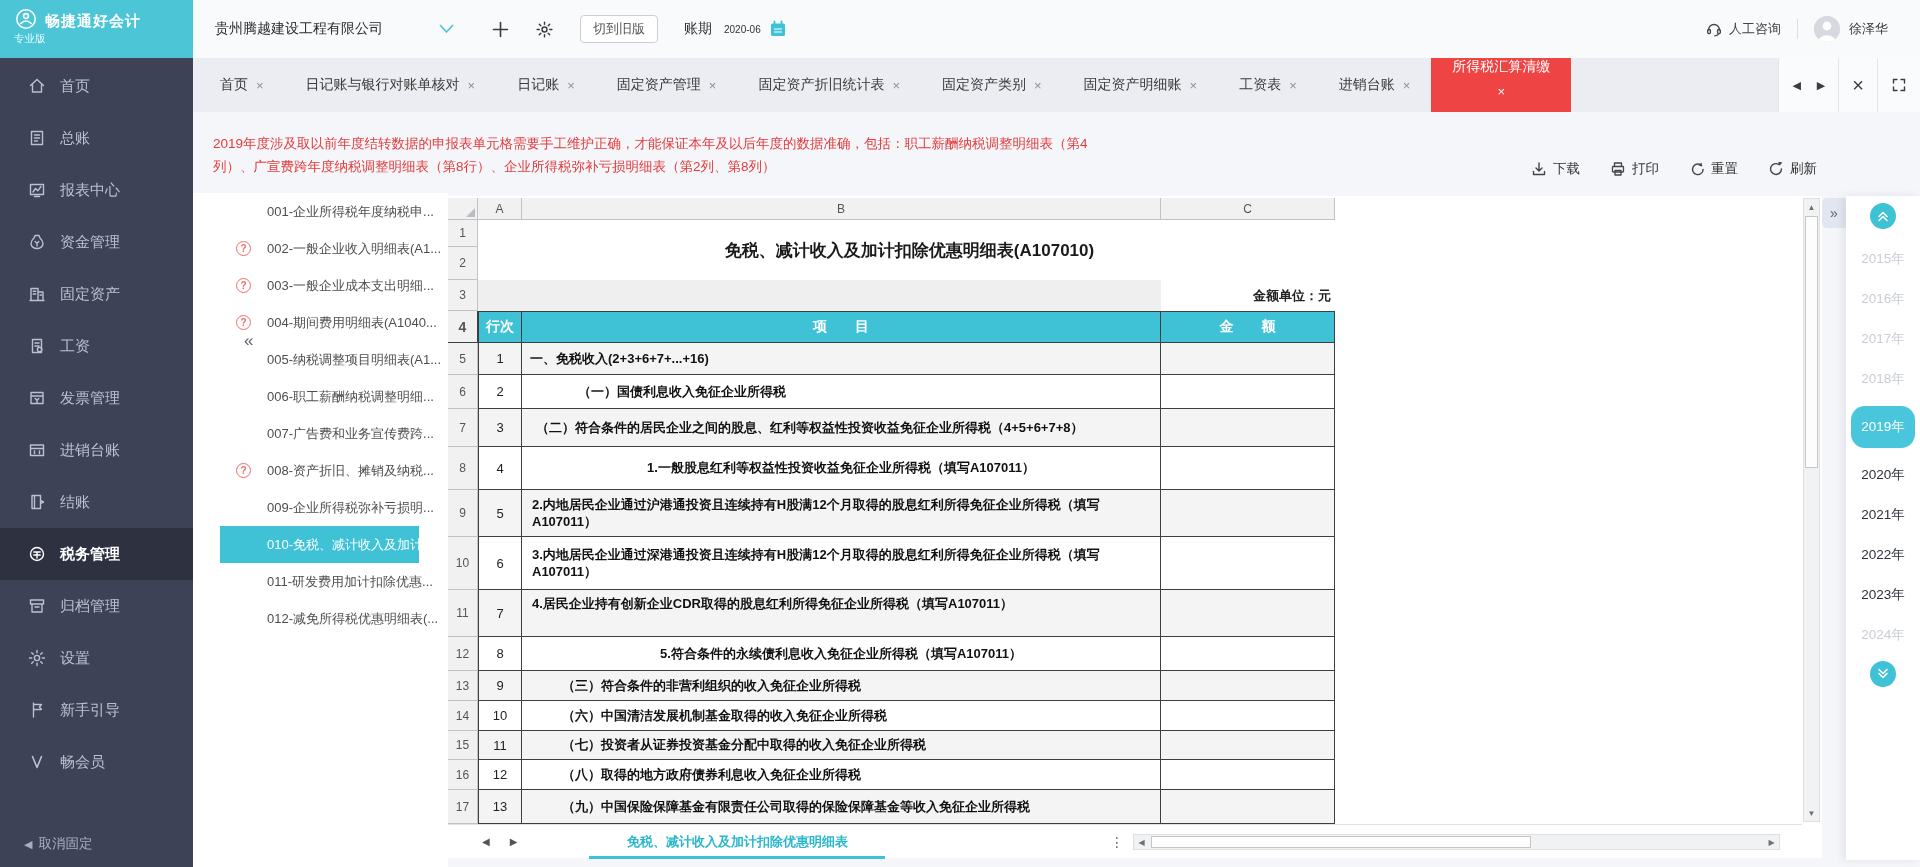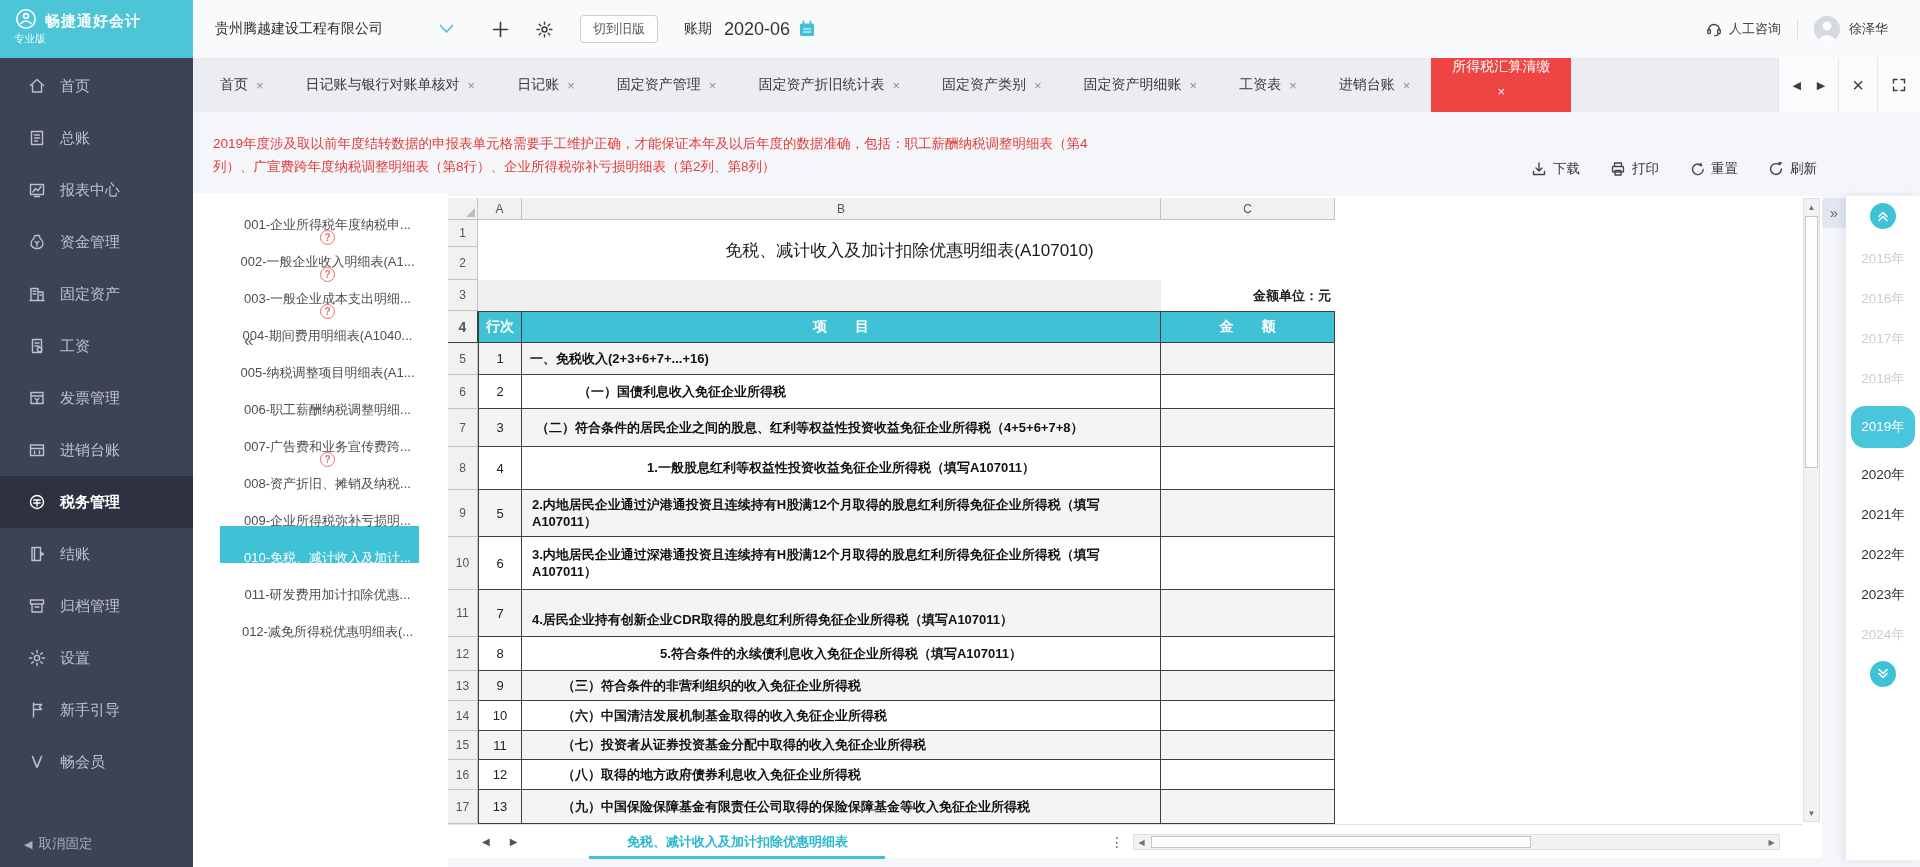--- a/index.html
+++ b/index.html
@@ -16,21 +16,21 @@
   .logo-title { font-size:15px; font-weight:700; letter-spacing:1px; }
   .logo-sub { font-size:10.5px; margin-top:1px; color:#eafcff; }
   .company { margin-left:22px; font-size:14px; color:#2b2b2b; }
   .chev { margin-left:56px; display:flex; align-items:center; }
   .tb-ico { display:flex; align-items:center; justify-content:center; cursor:pointer; }
   .plus { margin-left:38px; }
   .gear-top { margin-left:26px; }
   .oldver-btn { margin-left:26px; height:28px; padding:0 12px; border:1px solid #ccced6;
     border-radius:4px; background:#fff; font-size:13px; color:#555; display:flex; align-items:center; }
   .period-label { margin-left:26px; font-size:14px; color:#333; }
-  .period-value { margin-left:12px; font-size:18px; color:#333; }
+  .period-value { margin-left:12px; font-size:10px; color:#333; }
   .cal { margin-left:8px; }
   .topbar-right { margin-left:auto; display:flex; align-items:center; padding-right:32px; }
   .support { display:flex; align-items:center; gap:6px; font-size:13px; color:#444; }
   .top-div { width:1px; height:20px; background:#dcdfe6; margin:0 16px; }
   .avatar { width:26px; height:26px; border-radius:50%; background:#d6d9df; overflow:hidden; }
   .username { margin-left:9px; font-size:13px; color:#333; }
 
   
   .sidebar { position:absolute; left:0; top:58px; width:193px; height:809px;
     background:#3e4257; color:#bcc0cf; display:flex; flex-direction:column; }
@@ -63,21 +63,21 @@
   .warnbar { position:absolute; left:193px; top:112px; width:1727px; height:84px; }
   .warn-text { position:absolute; left:20px; top:20px; width:1030px; font-size:13.5px;
     line-height:23px; color:#e23b3b; }
   .toolbar { position:absolute; right:103px; top:48px; display:flex; gap:30px; }
   .tool-btn { display:flex; align-items:center; gap:6px; font-size:13.5px; color:#333; cursor:pointer; }
 
   
   .report-panel { position:absolute; left:193px; top:193px; width:255px; height:674px;
     background:#fff; }
   .rl-item { height:37px; margin:0 29px 0 27px; display:flex; align-items:center;
-    padding-left:16px; gap:8px; font-size:13px; color:#4e4e4e; cursor:pointer; white-space:nowrap;flex-direction:column; }
+    padding-left:16px; gap:16px; font-size:13px; color:#4e4e4e; cursor:pointer; white-space:nowrap; }
   .rl-item .rl-ico { width:15px; height:15px; flex:0 0 auto; }
   .qmark { width:15px; height:15px; border:1px solid #f06b6b; border-radius:50%;
     color:#f06b6b; font-size:10px; line-height:13px; text-align:center; font-weight:700; }
   .qmark::before { content:"?"; }
   .rl-item.active { background:#40c2d6; color:#fff; }
   .panel-collapse { position:absolute; left:244px; top:332px; font-size:17px; color:#5a5f6b;
     cursor:pointer; line-height:1; }
 
   
   .sheet { position:absolute; left:448px; top:196px; width:1374px; height:662px; background:#fff; }
@@ -87,21 +87,21 @@
     color:#555; display:flex; align-items:center; justify-content:center; font-size:12px; }
   .rn { width:30px; flex:0 0 auto; }
   .rn-stack { width:30px; flex:0 0 auto; display:flex; flex-direction:column; }
   .rn-stack .rn { width:30px; }
   .colhead { height:22px; }
   .corner { position:relative; }
   .corner::after { content:""; position:absolute; right:2px; bottom:2px;
     border-left:9px solid transparent; border-bottom:9px solid #b9bdc4; }
   .cl-a { width:44px; } .cl-b { width:639px; } .cl-c { width:174px; }
   .cell-title { width:857px; display:flex; align-items:center; justify-content:center;
-    font-size:17px; font-weight:400; color:#1a1a1a;padding-left:6px; }
+    font-size:17px; font-weight:700; color:#1a1a1a;padding-left:6px; }
   .cell-gray { width:683px; background:#efefef; }
   .cell-unit { width:174px; display:flex; align-items:center; justify-content:flex-end;
     padding-right:4px; font-size:13px; font-weight:600; color:#222; }
   .hrow { background:#40c2d6; color:#fff; font-weight:700; }
   .hrow > div { display:flex; align-items:center; justify-content:center; font-size:14px;
     border-right:1px solid #3f3f3f; border-bottom:1px solid #3f3f3f; }
   .h-line { width:44px; border-left:1px solid #3f3f3f; border-top:1px solid #3f3f3f; }
   .h-item { width:639px; border-top:1px solid #3f3f3f; }
   .h-amt { width:174px; border-top:1px solid #3f3f3f; }
   .g-line { width:44px; border-left:1px solid #3f3f3f; border-right:1px solid #3f3f3f;
@@ -290,36 +290,36 @@
         <span class="sb-label">发票管理</span>
       </div>
       <div class="sb-item">
         <span class="sb-ico">
             <svg viewBox="0 0 20 20" width="20" height="20" fill="none" stroke="currentColor" stroke-width="1.4" stroke-linecap="round" stroke-linejoin="round">
               <path d="M3.5 5 H16.5 V15.5 H3.5 Z M3.5 8.5 H16.5 M7.5 11 V13.5 M12.5 11 V13.5"></path>
             </svg>
           </span>
         <span class="sb-label">进销台账</span>
       </div>
+      <div class="sb-item">
+        <span class="sb-ico">
+            <svg viewBox="0 0 20 20" width="20" height="20" fill="none" stroke="currentColor" stroke-width="1.4" stroke-linecap="round" stroke-linejoin="round">
+              <path d="M5 3.5 H13.5 V16.5 H5 Z M7.5 3.5 V16.5 M13.5 8.5 L16.5 10 L13.5 11.5"></path>
+            </svg>
+          </span>
+        <span class="sb-label">结账</span>
+      </div>
       <div class="sb-item active">
         <span class="sb-ico">
             <svg viewBox="0 0 20 20" width="20" height="20" fill="none" stroke="currentColor" stroke-width="1.4" stroke-linecap="round" stroke-linejoin="round">
               <circle cx="10" cy="10" r="6.5"></circle>
               <path d="M6.8 8 H13.2 M6.8 11 H13.2 M10 8 V14"></path>
             </svg>
           </span>
         <span class="sb-label">税务管理</span>
-      </div>
-      <div class="sb-item">
-        <span class="sb-ico">
-            <svg viewBox="0 0 20 20" width="20" height="20" fill="none" stroke="currentColor" stroke-width="1.4" stroke-linecap="round" stroke-linejoin="round">
-              <path d="M5 3.5 H13.5 V16.5 H5 Z M7.5 3.5 V16.5 M13.5 8.5 L16.5 10 L13.5 11.5"></path>
-            </svg>
-          </span>
-        <span class="sb-label">结账</span>
       </div>
       <div class="sb-item">
         <span class="sb-ico">
             <svg viewBox="0 0 20 20" width="20" height="20" fill="none" stroke="currentColor" stroke-width="1.4" stroke-linecap="round" stroke-linejoin="round">
               <path d="M3.5 4 H16.5 V8 H3.5 Z M5 8 V16 H15 V8 M8 11 H12"></path>
             </svg>
           </span>
         <span class="sb-label">归档管理</span>
       </div>
       <div class="sb-item">
@@ -573,21 +573,21 @@
       </div>
       <div class="r" style="height:53px">
         <div class="rn" style="height:53px">10</div>
         <div class="g-line">6</div>
         <div class="g-item" style="padding-left:10px">3.内地居民企业通过深港通投资且连续持有H股满12个月取得的股息红利所得免征企业所得税（填写A107011）</div>
         <div class="g-amt"></div>
       </div>
       <div class="r odd" style="height:47px">
         <div class="rn" style="height:47px">11</div>
         <div class="g-line">7</div>
-        <div class="g-item" style="padding-left:10px;align-items:flex-end;padding-bottom:8px">4.居民企业持有创新企业CDR取得的股息红利所得免征企业所得税（填写A107011）</div>
+        <div class="g-item" style="padding-left:10px;align-items:flex-end;padding-bottom:24px">4.居民企业持有创新企业CDR取得的股息红利所得免征企业所得税（填写A107011）</div>
         <div class="g-amt"></div>
       </div>
       <div class="r" style="height:34px">
         <div class="rn" style="height:34px">12</div>
         <div class="g-line">8</div>
         <div class="g-item ctr">5.符合条件的永续债利息收入免征企业所得税（填写A107011）</div>
         <div class="g-amt"></div>
       </div>
       <div class="r odd" style="height:30px">
         <div class="rn" style="height:30px">13</div>

